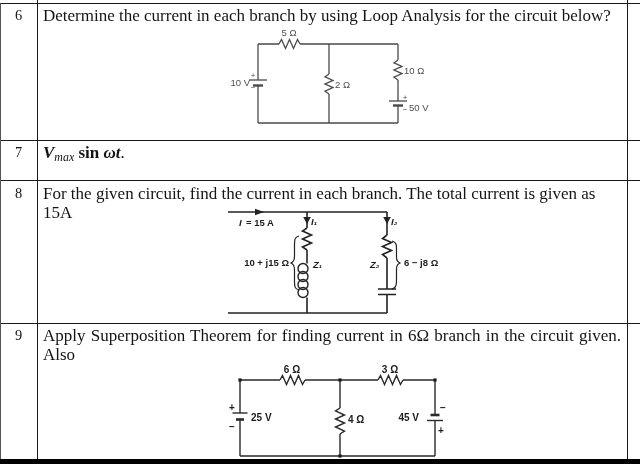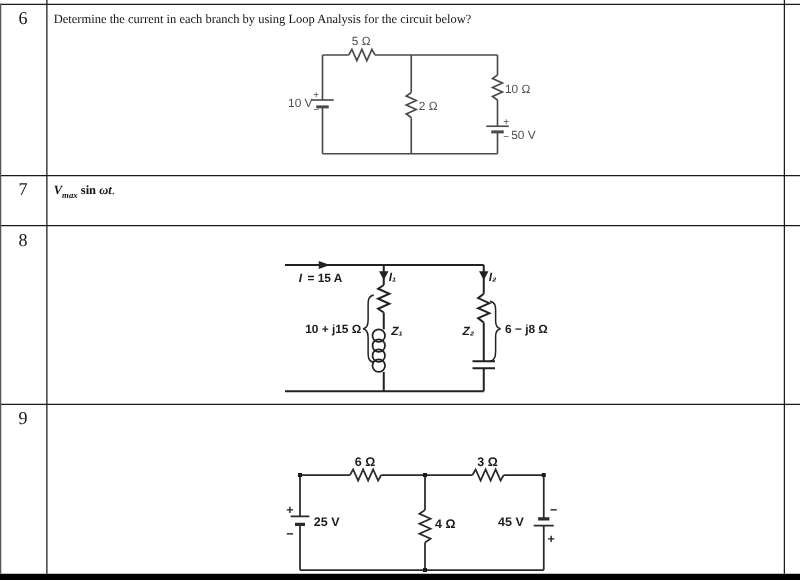--- a/index.html
+++ b/index.html
@@ -4,24 +4,24 @@
 <style>
   html,body{margin:0;padding:0;background:#fff;}
   .page{
     position:relative;width:640px;height:466px;background:#ffffff;overflow:hidden;
     font-family:"Liberation Serif","DejaVu Serif",serif;color:#141414;
   }
   .hline{position:absolute;left:0;width:640px;height:1px;background:#1a1a1a;}
   .hline.thick{height:5px;background:#000;}
   .vline{position:absolute;width:1px;background:#1a1a1a;}
   .rownum{position:absolute;left:0;width:37px;text-align:center;font-size:14.4px;line-height:19px;}
-  .qtext{position:absolute;left:43px;width:578px;font-size:10px;line-height:19.5px;}
+  .qtext{position:absolute;left:43px;width:578px;font-size:17px;line-height:19.5px;}
   .jline{text-align:justify;text-align-last:justify;}
   b,.bold{font-weight:700;}
-  sub.vsub{font-size:70%;vertical-align:-3px;font-weight:700;font-style:italic;}
+  sub.vsub{font-size:70%;vertical-align:-3px;font-weight:400;font-style:italic;}
   svg{position:absolute;overflow:visible;}
   .clbl{font-family:"Liberation Sans","DejaVu Sans",sans-serif;}
   .c6lbl{fill:#4f4f4f;}
   .c8lbl{fill:#1c1c1c;font-weight:700;}
   .c9lbl{fill:#1c1c1c;font-weight:700;}
 </style>
 </head>
 <body>
 
 <div class="page">
@@ -71,20 +71,21 @@
   </svg>
 
   <div class="qtext" style="top:142.5px">
     <div>
       <b><i>V</i></b><sub class="vsub">max</sub>
       <b>sin</b>
       <b><i>ωt</i></b><span>.</span>
     </div>
   </div>
 
+  <div class="qtext" style="top:183.5px">For the given circuit, find the current in each branch. The total current is given as 15A</div>
 
   <svg style="left:222px;top:205px" width="226" height="115" viewBox="0 0 226 115">
     <g stroke="#222" stroke-width="1.6" fill="none">
       <path d="M6 7 H165"></path>
       <path d="M85 7 V23"></path>
       <polyline points="85,23 80.5,26 89.5,30 80.5,34 89.5,38 80.5,42 85,45"></polyline>
       <path d="M85 45 V58.5"></path>
       <circle cx="81" cy="63.5" r="5" stroke-width="1.4"></circle>
       <circle cx="81" cy="71.5" r="5" stroke-width="1.4"></circle>
       <circle cx="81" cy="79.5" r="5" stroke-width="1.4"></circle>
@@ -110,20 +111,21 @@
       <text x="89" y="20" font-style="italic">I₁</text>
       <text x="169" y="20" font-style="italic">I₂</text>
       <text x="91" y="63" font-style="italic">Z₁</text>
       <text x="148" y="63" font-style="italic">Z₂</text>
       <text x="67" y="61" text-anchor="end">10 + j15 Ω</text>
       <text x="182" y="61">6 − j8 Ω</text>
     </g>
   </svg>
 
   <div class="qtext" style="top:325.5px">
+    <div class="jline">Apply Superposition Theorem for finding current in 6Ω branch in the circuit given. Also</div>
   </div>
 
   <svg style="left:222px;top:363px" width="226" height="97" viewBox="0 0 226 97">
     <g stroke="#2a2a2a" stroke-width="1.4" fill="none">
       <path d="M18 17 H58 M83 17 H156 M181 17 H213"></path>
       <polyline points="58,17 60.5,12.5 64.5,21.5 68.5,12.5 72.5,21.5 76.5,12.5 80.5,21.5 83,17"></polyline>
       <polyline points="156,17 158.5,12.5 162.5,21.5 166.5,12.5 170.5,21.5 174.5,12.5 178.5,21.5 181,17"></polyline>
       <path d="M18 17 V50 M18 56.5 V93"></path>
       <path d="M10.5 50 H25.5"></path>
       <path d="M14 56.5 H22" stroke-width="2.6"></path>

